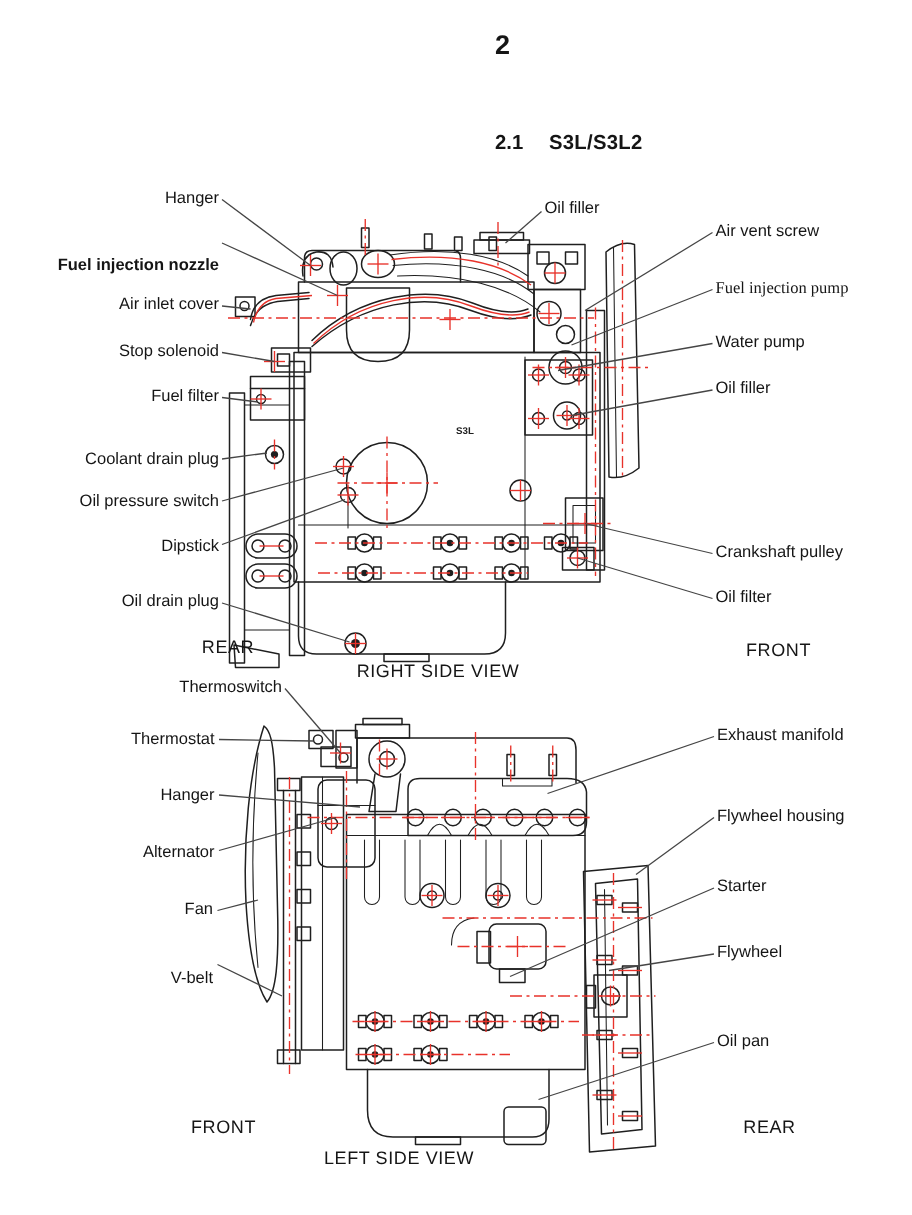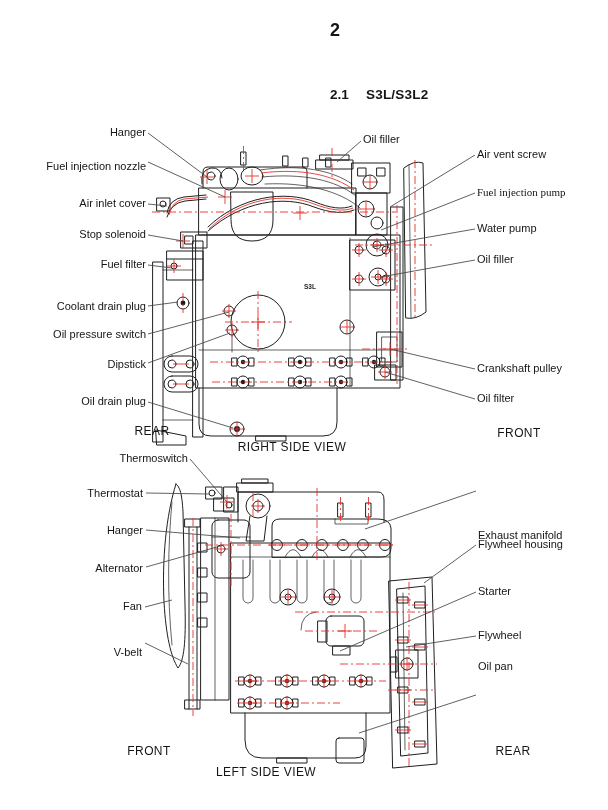--- a/index.html
+++ b/index.html
@@ -336,21 +336,21 @@
         <line x1="476" y1="491" x2="365" y2="529" data-name="leader-line"></line>
         <line x1="476" y1="545" x2="424" y2="583" data-name="leader-line"></line>
         <line x1="476" y1="592" x2="340" y2="651" data-name="leader-line"></line>
         <line x1="476" y1="636" x2="406" y2="647" data-name="leader-line"></line>
         <line x1="476" y1="695" x2="359" y2="733" data-name="leader-line"></line>
       </g>
   </svg>
 
   <div data-name="callout-layer">
       <div class="callout r" data-name="callout-label-hanger" style="top: 126px; right: 462px;">Hanger</div>
-      <div class="callout r" data-name="callout-label-fuel-injection-nozzle" style="top: 160px; right: 462px;">Fuel injection nozzle</div>
+      <div class="callout r" data-name="callout-label-fuel-injection-nozzle" style="top: 171px; right: 462px; font-weight: bold;">Fuel injection nozzle</div>
       <div class="callout r" data-name="callout-label-air-inlet-cover" style="top: 197px; right: 462px;">Air inlet cover</div>
       <div class="callout r" data-name="callout-label-stop-solenoid" style="top: 228px; right: 462px;">Stop solenoid</div>
       <div class="callout r" data-name="callout-label-fuel-filter" style="top: 258px; right: 462px;">Fuel filter</div>
       <div class="callout r" data-name="callout-label-coolant-drain-plug" style="top: 300px; right: 462px;">Coolant drain plug</div>
       <div class="callout r" data-name="callout-label-oil-pressure-switch" style="top: 328px; right: 462px;">Oil pressure switch</div>
       <div class="callout r" data-name="callout-label-dipstick" style="top: 358px; right: 462px;">Dipstick</div>
       <div class="callout r" data-name="callout-label-oil-drain-plug" style="top: 395px; right: 462px;">Oil drain plug</div>
       <div class="callout" data-name="callout-label-oil-filler" style="top: 133px; left: 363px;">Oil filler</div>
       <div class="callout" data-name="callout-label-air-vent-screw" style="top: 148px; left: 477px;">Air vent screw</div>
       <div class="callout" data-name="callout-label-fuel-injection-pump" style="top: 186px; left: 477px; font-family: Liberation Serif, serif;">Fuel injection pump</div>
@@ -360,22 +360,22 @@
       <div class="callout" data-name="callout-label-oil-filter" style="top: 392px; left: 477px;">Oil filter</div>
       <div class="orient" data-name="orientation-label-rear-right-side-view" style="left: 132px; top: 425px;">REAR</div>
       <div class="orient" data-name="orientation-label-front-right-side-view" style="left: 499px; top: 427px;">FRONT</div>
       <div class="caption" data-name="view-caption-right-side-view" style="left: 276px; top: 441px; padding-left: 32px;">RIGHT SIDE VIEW</div>
       <div class="callout r" data-name="callout-label-thermoswitch" style="top: 452px; right: 420px;">Thermoswitch</div>
       <div class="callout r" data-name="callout-label-thermostat" style="top: 487px; right: 465px;">Thermostat</div>
       <div class="callout r" data-name="callout-label-hanger" style="top: 524px; right: 465px;">Hanger</div>
       <div class="callout r" data-name="callout-label-alternator" style="top: 562px; right: 465px;">Alternator</div>
       <div class="callout r" data-name="callout-label-fan" style="top: 600px; right: 466px; text-align: right;">Fan</div>
       <div class="callout r" data-name="callout-label-v-belt" style="top: 636px; right: 466px; margin-top: 10px;">V-belt</div>
-      <div class="callout" data-name="callout-label-exhaust-manifold" style="top: 484px; left: 478px; margin-top: 45px;">Exhaust manifold</div>
+      <div class="callout" data-name="callout-label-exhaust-manifold" style="top: 484px; left: 478px;">Exhaust manifold</div>
       <div class="callout" data-name="callout-label-flywheel-housing" style="top: 538px; left: 478px;">Flywheel housing</div>
       <div class="callout" data-name="callout-label-starter" style="top: 585px; left: 478px;">Starter</div>
       <div class="callout" data-name="callout-label-flywheel" style="top: 629px; left: 478px;">Flywheel</div>
-      <div class="callout" data-name="callout-label-oil-pan" style="top: 660px; left: 478px; text-align: center;">Oil pan</div>
+      <div class="callout" data-name="callout-label-oil-pan" style="top: 688px; left: 478px; text-align: center;">Oil pan</div>
       <div class="orient" data-name="orientation-label-front-left-side-view" style="left: 129px; top: 745px;">FRONT</div>
       <div class="orient" data-name="orientation-label-rear-left-side-view" style="left: 493px; top: 745px;">REAR</div>
       <div class="caption" data-name="view-caption-left-side-view" style="left: 266px; top: 766px;">LEFT SIDE VIEW</div>
     </div>
 </div>
 
 </body></html>

